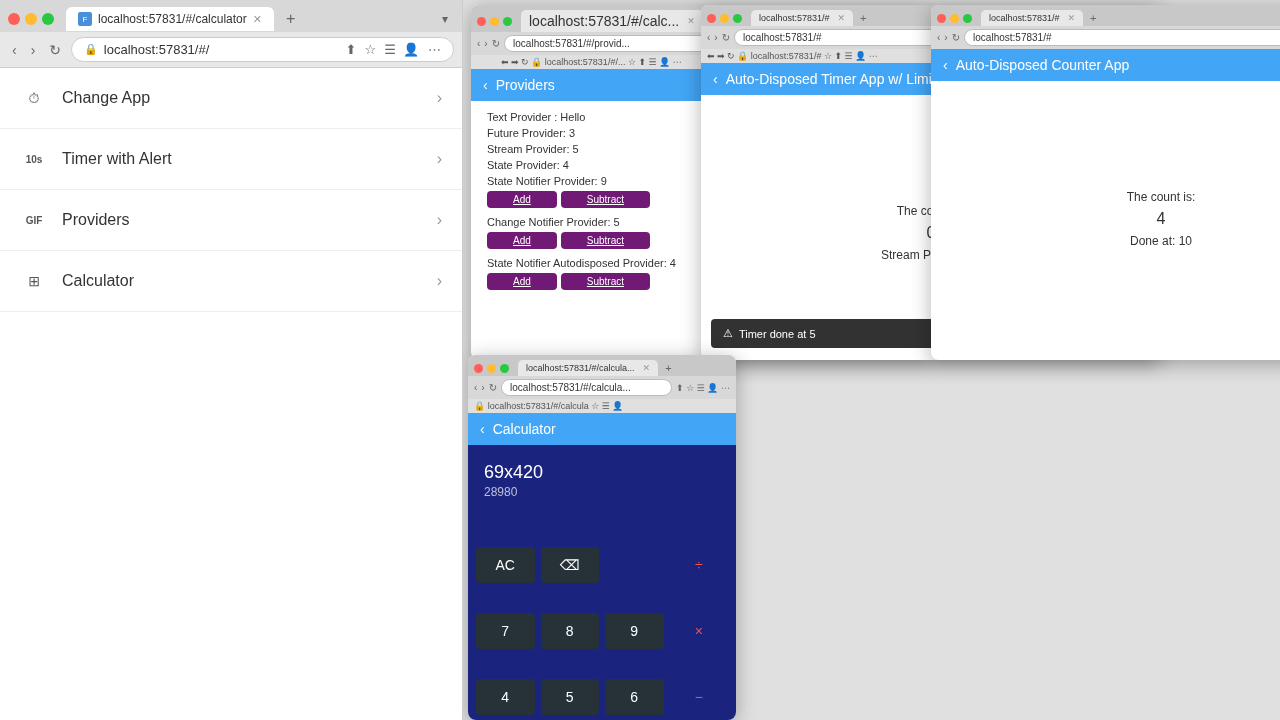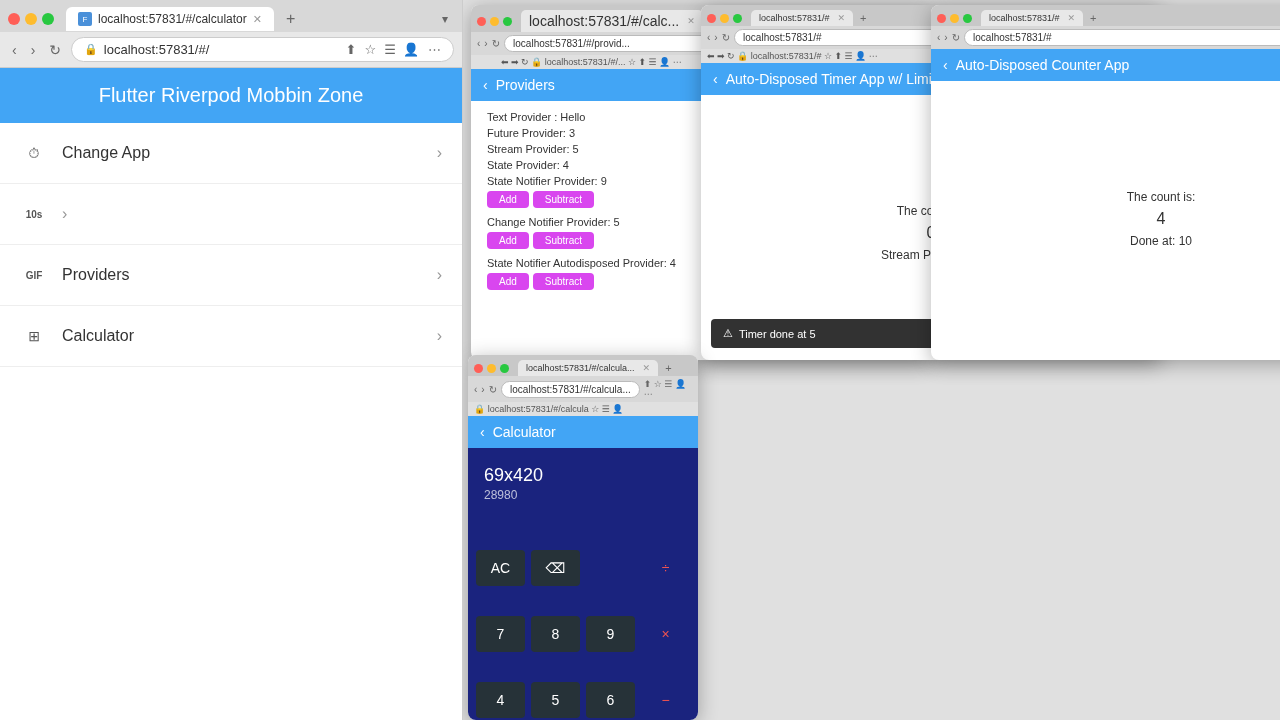--- a/index.html
+++ b/index.html
@@ -144,22 +144,22 @@
     }
     .providers-back { margin-right: 8px; cursor: pointer; }
 
     .providers-content {
       padding: 10px 16px; font-size: 11px; color: #333;
       overflow: auto; height: calc(100% - 80px);
     }
     .providers-content .row { margin-bottom: 4px; }
     .provider-buttons { display: flex; gap: 4px; margin-top: 3px; margin-bottom: 8px; }
     .btn-blue {
-      background: #d946ef; color: white; border: none; border-radius: 4px;
-      padding: 3px 12px; font-size: 10px; cursor: pointer;
+      background: #701a75; color: white; border: none; border-radius: 4px;
+      padding: 3px 26px; font-size: 10px; cursor: pointer; text-decoration: underline;
     }
 
     .fab {
       position: absolute;
       width: 40px; height: 40px; border-radius: 50%;
       background: #2196F3; color: white; border: none;
       font-size: 22px; cursor: pointer;
       display: flex; align-items: center; justify-content: center;
       box-shadow: 0 2px 8px rgba(0,0,0,0.3);
     }
@@ -200,21 +200,21 @@
     }
 
     .counter-content {
       display: flex; flex-direction: column; align-items: center; justify-content: center;
       height: calc(100% - 80px); font-size: 12px; color: #333;
     }
 
     
     .calc-window {
       top: 355px; left: 5px;
-      width: 230px; height: 365px;
+      width: 268px; height: 365px;
     }
 
     .calc-header {
       background: #42a5f5; color: white;
       display: flex; align-items: center; padding: 8px 12px;
       font-size: 14px; font-weight: 500;
     }
 
     .calc-display {
       background: #1a237e; padding: 16px; min-height: 70px;
@@ -269,32 +269,30 @@
           <span>⬆</span>
           <span>☆</span>
           <span>☰</span>
           <span>👤</span>
           <span>⋯</span>
         </div>
       </div>
     </div>
   </div>
 
-  <div class="app-header">
-    <span>Flutter Riverpod Mobbin Zone</span>
-  </div>
 
   <div class="nav-list">
     <div class="nav-item">
       <div class="nav-icon">⏱</div>
       <span class="nav-label">Change App</span>
       <span class="nav-chevron">›</span>
     </div>
     <div class="nav-item">
       <div class="nav-icon" style="font-size:10px;font-weight:bold;">10s</div>
+      <span class="nav-label">Timer with Alert</span>
       <span class="nav-chevron">›</span>
     </div>
     <div class="nav-item">
       <div class="nav-icon" style="font-size:10px;font-weight:bold;">GIF</div>
       <span class="nav-label">Providers</span>
       <span class="nav-chevron">›</span>
     </div>
     <div class="nav-item">
       <div class="nav-icon">⊞</div>
       <span class="nav-label">Calculator</span>

